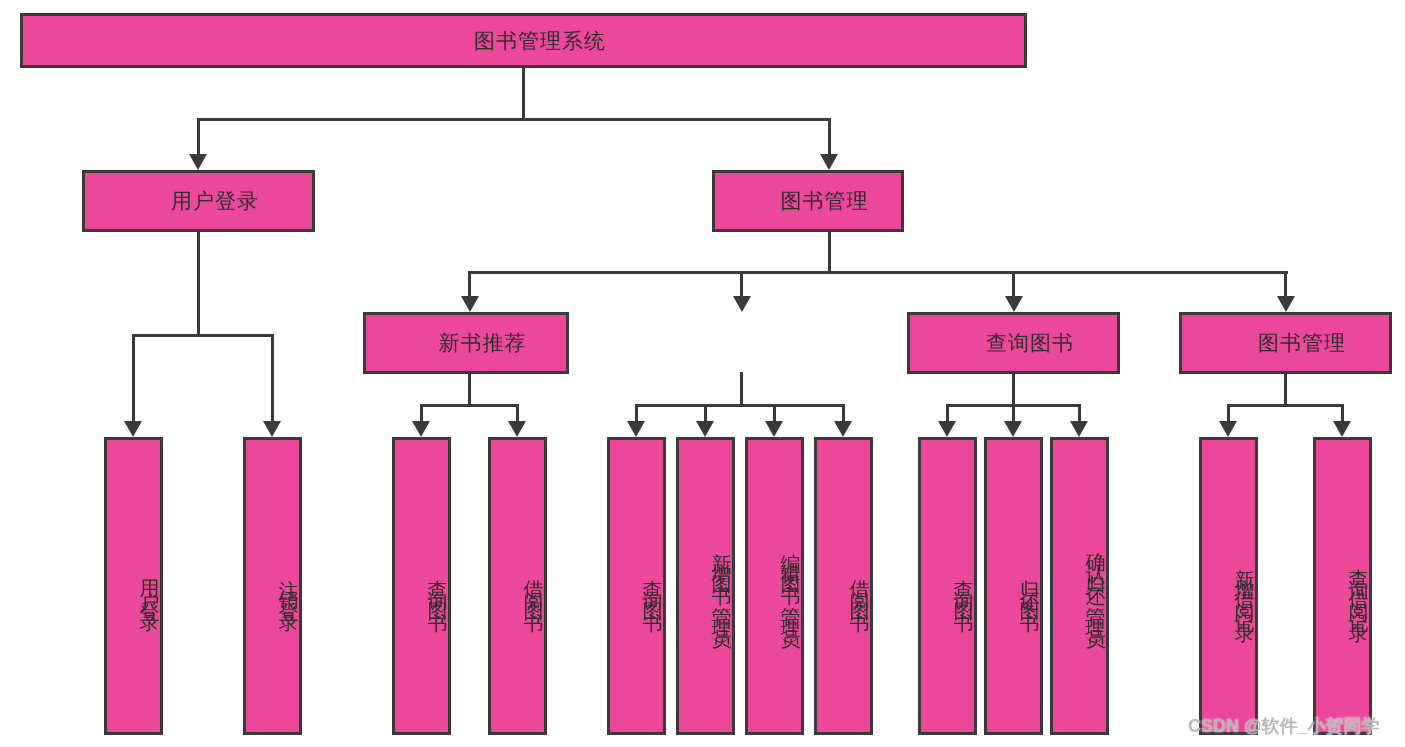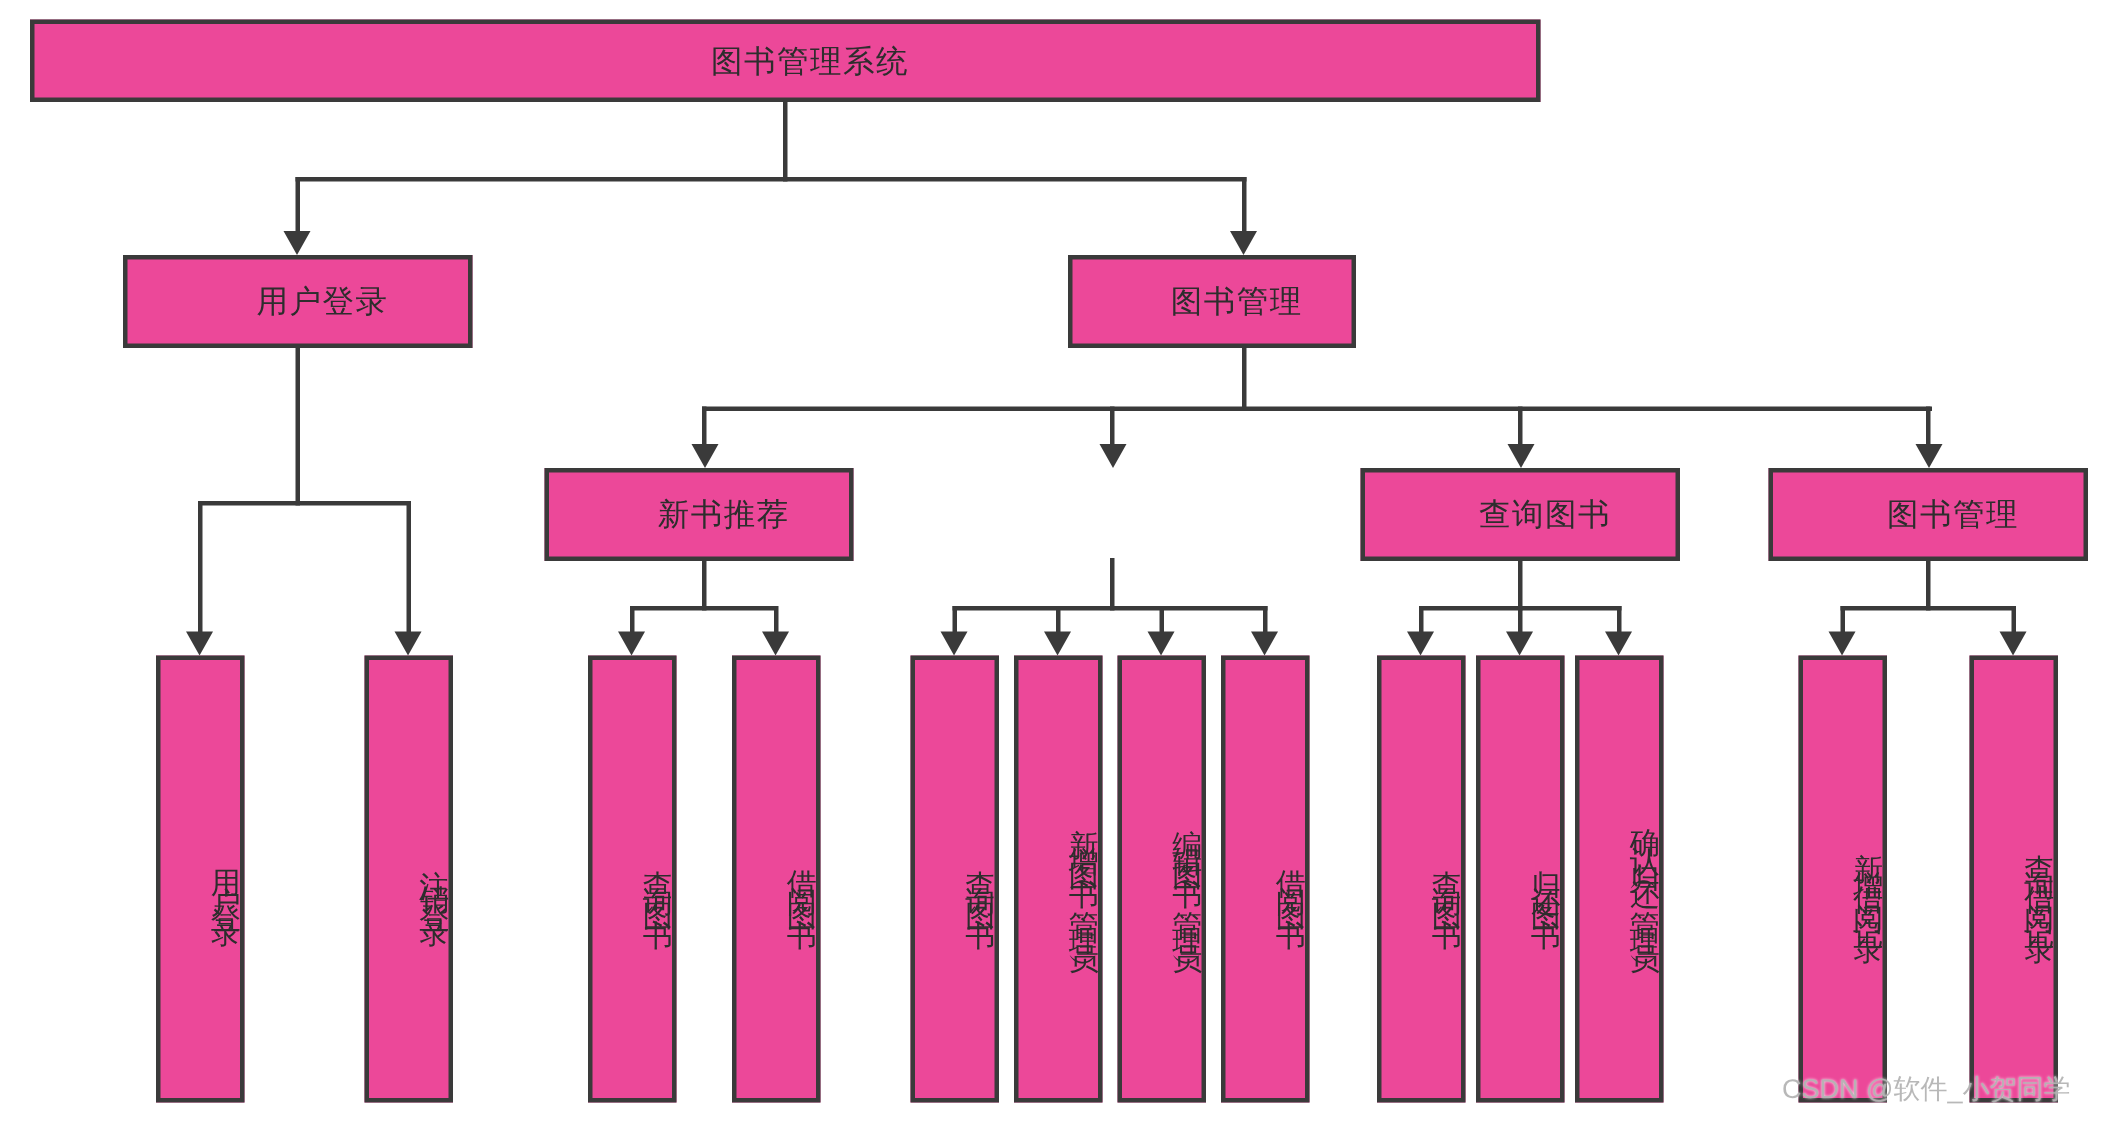--- a/index.html
+++ b/index.html
@@ -47,20 +47,21 @@
   }
   .watermark {
     position: absolute;
     left: 1188px;
     top: 714px;
     font-size: 18px;
     color: rgba(178,178,178,0.92);
     text-shadow: 0 0 2px rgba(255,255,255,0.9);
     white-space: nowrap;
     z-index: 10;
+    font-weight: bold;
   }
 </style>
 </head>
 <body>
 
 <div id="canvas">
 
   <div class="box h" style="left:20px;top:13px;width:1007px;height:55px">
     <span class="lbl">图书管理系统</span>
   </div>

